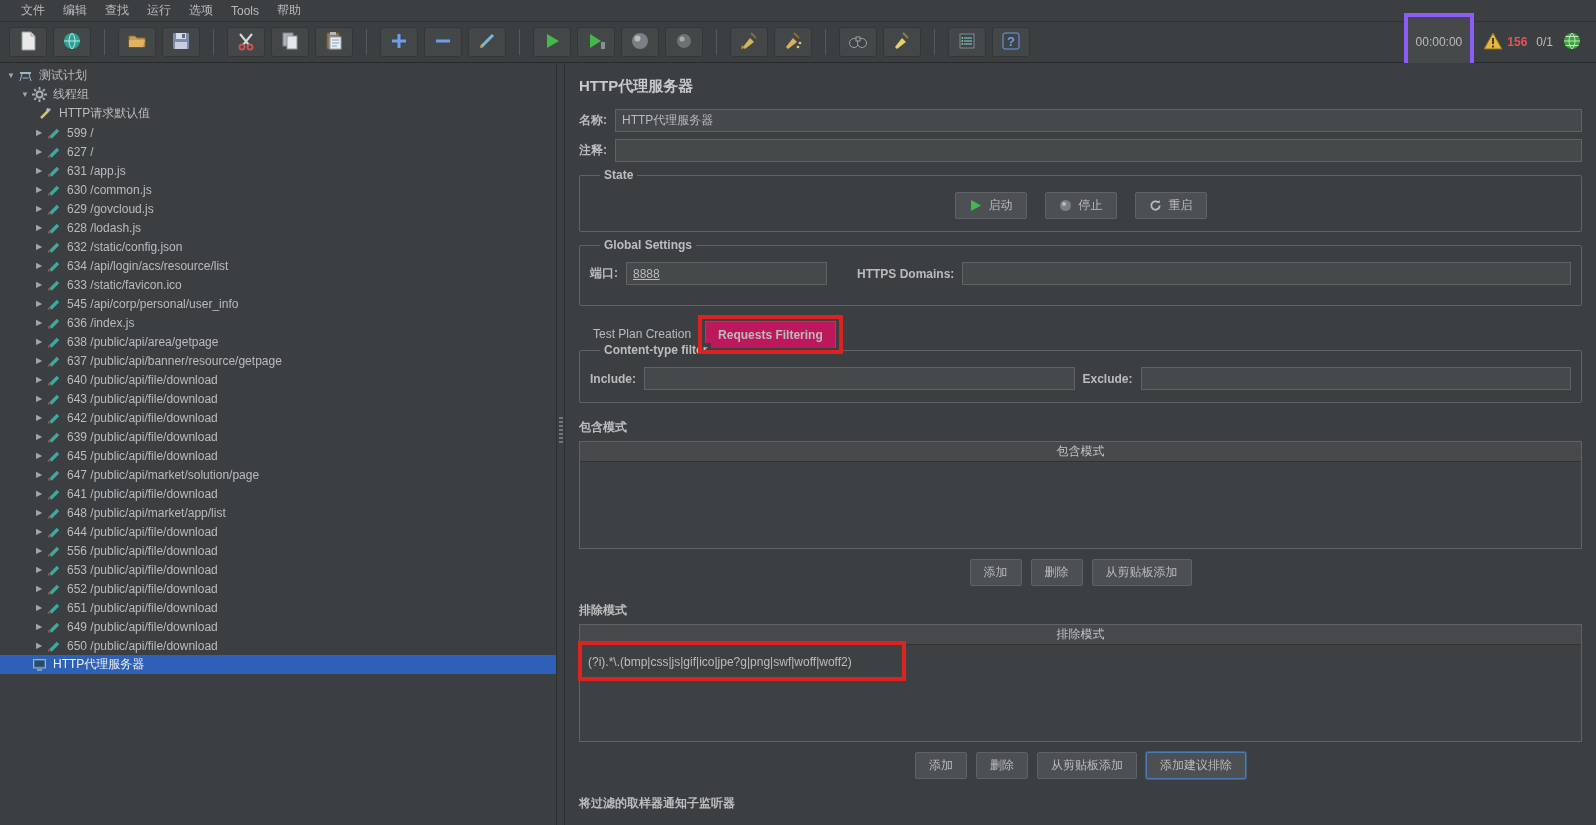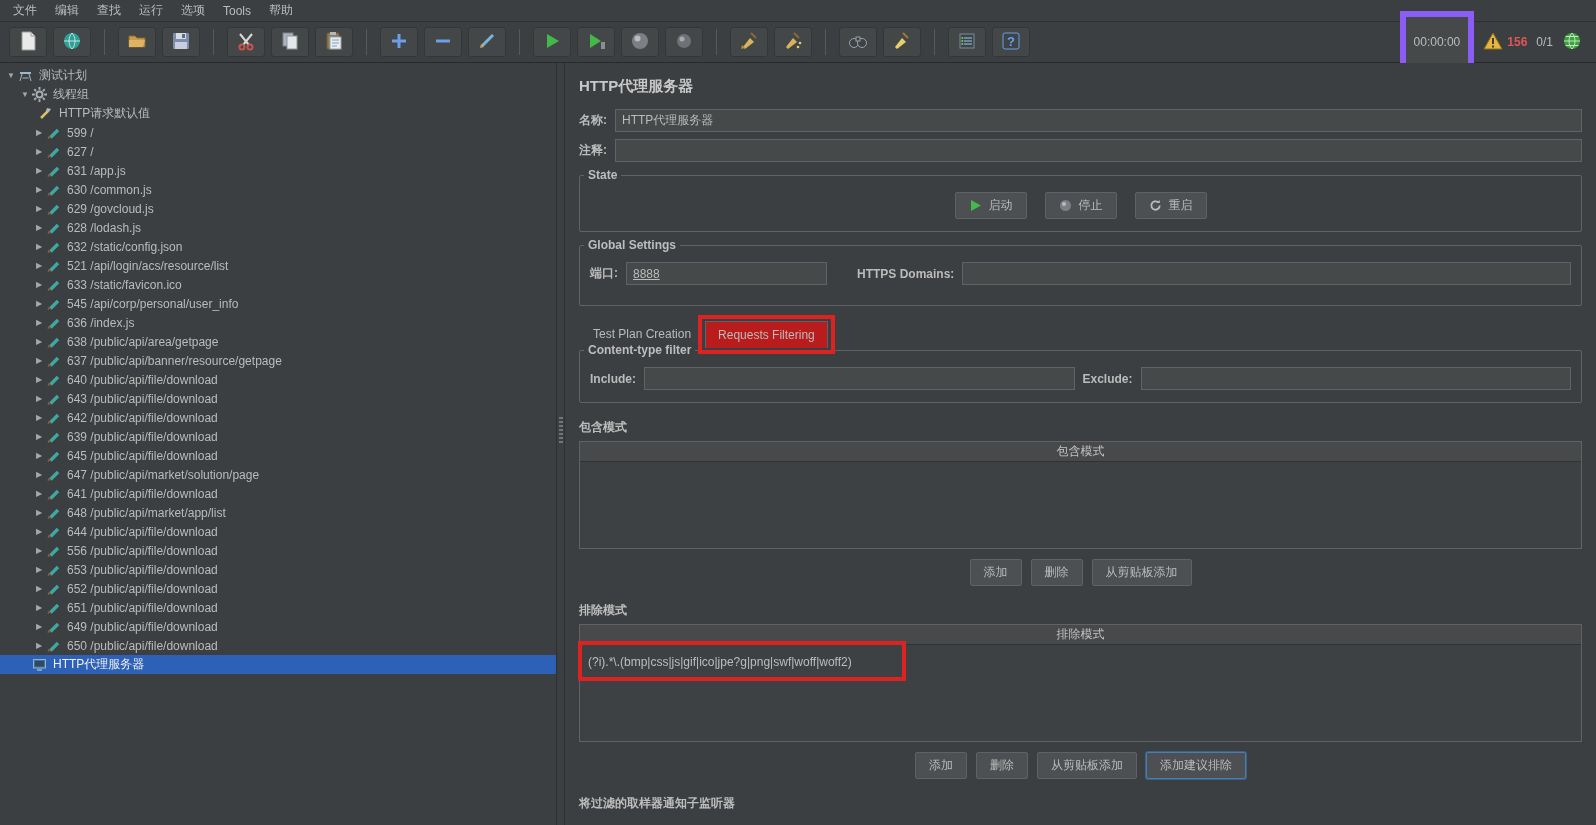--- a/index.html
+++ b/index.html
@@ -6,32 +6,32 @@
 html, body { margin:0; padding:0; }
 body {
   width:1596px; height:825px; overflow:hidden;
   background:#3c3f41; color:#bbbbbb;
   font-family:"Liberation Sans","DejaVu Sans",sans-serif;
   font-size:12px;
 }
 #window { position:relative; width:1596px; height:825px; }
 
 
-#menubar { display:flex; align-items:center; height:22px; background:#3c3f41; border-bottom:1px solid #2e3032; padding-left:4px; }
+#menubar { display:flex; align-items:center; height:22px; background:#3c3f41; border-bottom:1px solid #2e3032; padding-left:12px; }
 .menu-item { padding:3px 9px; color:#bbbbbb; cursor:default; }
 
 
 #toolbar { display:flex; align-items:center; height:41px; background:#3c3f41; border-bottom:1px solid #27292a; padding:0 6px; }
 #toolbar-groups { display:flex; align-items:center; }
 .tb-group { display:flex; align-items:center; }
 .tb-sep { width:1px; height:26px; background:#55595b; margin:0 10px; }
 .tb-btn { width:38px; height:30px; margin:0 3px; display:flex; align-items:center; justify-content:center;
   background:#434748; border:1px solid #343738; border-radius:3px; }
 #toolbar-right { margin-left:auto; display:flex; align-items:center; gap:9px; padding-right:8px; }
-#timer-box { background:#45494a; border:6px solid #8b5cf6; padding:18px 8px; color:#bcbcbc; }
+#timer-box { background:#45494a; border:4px solid #8b5cf6; padding:18px 8px; color:#bcbcbc; }
 #error-indicator { display:flex; align-items:center; gap:4px; }
 #error-count { color:#e05555; font-weight:bold; }
 #thread-counter { color:#bbbbbb; }
 
 
 #content { display:flex; height:762px; }
 #tree-panel { width:556px; background:#3c3f41; padding-top:3px; overflow:hidden; }
 .tree-row { display:flex; align-items:center; height:19px; white-space:nowrap; color:#bbbbbb; }
 .tree-row.selected { background:#2d61b8; color:#f0f0f0; }
 .arrow { width:14px; flex:0 0 14px; text-align:center; font-size:8px; color:#a3a8ac; }
@@ -43,32 +43,32 @@
 
 
 #main-panel { flex:1; padding:12px 14px 0 14px; overflow:hidden; background:#3c3f41; }
 .panel-title { font-size:15px; font-weight:bold; color:#c8c8c8; margin:2px 0 13px 0; }
 .form-row { display:flex; align-items:center; margin-bottom:7px; }
 .form-row label { font-weight:bold; margin-right:8px; white-space:nowrap; }
 .tfield { background:#45494a; border:1px solid #5f6365; color:#bbbbbb; height:23px; padding:0 6px;
   font-family:inherit; font-size:12px; outline:none; }
 .flex1 { flex:1; min-width:0; }
 .groupbox { position:relative; border:1px solid #5f6365; border-radius:2px; margin-top:13px; padding:16px 10px 12px 10px; }
-.groupbox > .gb-title { position:absolute; top:-8px; left:4px; background:#3c3f41; padding:0 4px;
+.groupbox > .gb-title { position:absolute; top:-8px; left:20px; background:#3c3f41; padding:0 4px;
   font-weight:bold; color:#bdbdbd; }
 .center-row { display:flex; justify-content:center; align-items:center; gap:18px; }
 .btn { display:inline-flex; align-items:center; gap:7px; background:#4c5052; border:1px solid #5e6264;
   border-radius:2px; color:#bbbbbb; padding:4px 13px; font-size:12px; font-family:inherit; white-space:nowrap; }
 .btn.focused { border-color:#4a7cb5; box-shadow:0 0 0 1px #3d6185; }
 .btn .bicon { display:inline-flex; }
 
 
 #tabs { display:flex; margin-top:15px; padding-left:2px; }
 .tab { padding:6px 12px; margin-right:2px; position:relative; color:#bbbbbb; }
-.tab.selected { background:#b91c1c; border:1px solid #5f6365; border-bottom:none; }
+.tab.selected { background:#be185d; border:1px solid #5f6365; border-bottom:none;font-weight:bold; }
 
 
 .section-label { font-weight:bold; margin-top:16px; color:#bdbdbd; }
 .ptable { border:1px solid #5f6365; margin-top:5px; }
 .ptable .thead { height:20px; background:#47494b; border-bottom:1px solid #303335;
   display:flex; align-items:center; justify-content:center; color:#c2c2c2; }
 .ptable .tbody { background:#3e4143; position:relative; }
 .prow { height:24px; display:flex; align-items:flex-end; padding:0 8px; position:relative; color:#bdbdbd; }
 .btn-row { display:flex; justify-content:center; gap:9px; margin:10px 0 2px 0; }
 
@@ -373,21 +373,21 @@
           <span class="tlabel">632 /static/config.json</span>
         </div>
         <div class="tree-row" style="padding-left: 32px;">
           <span class="arrow">▶</span>
           <span class="ticon">
             <svg width="15" height="15" viewBox="0 0 15 15">
               <path d="M4.5 12.5L12 5" stroke="#3fa9a1" stroke-width="3.4"></path>
               <path d="M1.5 14l3.5-1-2.5-2.5z" fill="#8a5a36"></path>
             </svg>
           </span>
-          <span class="tlabel">521 /api/login/acs/resource/list</span>
+          <span class="tlabel">634 /api/login/acs/resource/list</span>
         </div>
         <div class="tree-row" style="padding-left: 32px;">
           <span class="arrow">▶</span>
           <span class="ticon">
             <svg width="15" height="15" viewBox="0 0 15 15">
               <path d="M4.5 12.5L12 5" stroke="#3fa9a1" stroke-width="3.4"></path>
               <path d="M1.5 14l3.5-1-2.5-2.5z" fill="#8a5a36"></path>
             </svg>
           </span>
           <span class="tlabel">633 /static/favicon.ico</span>

